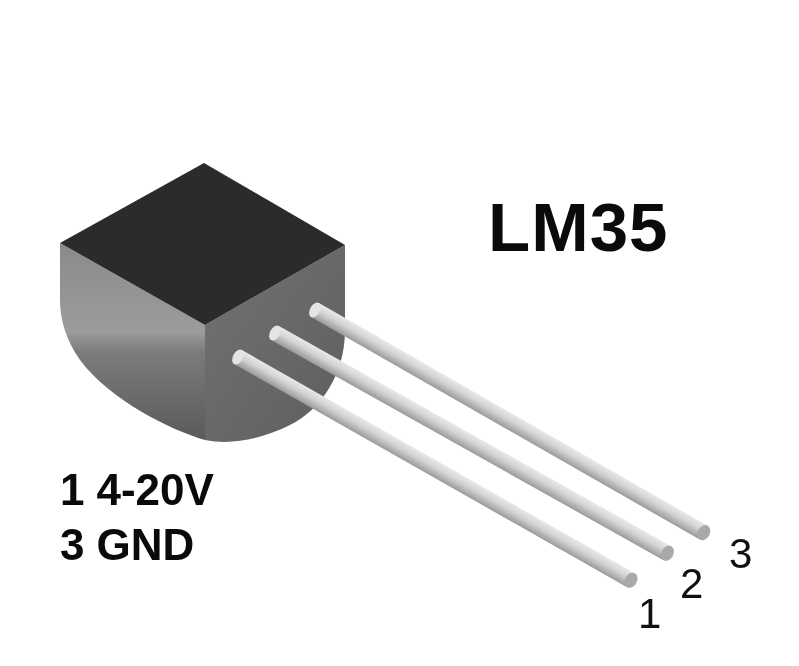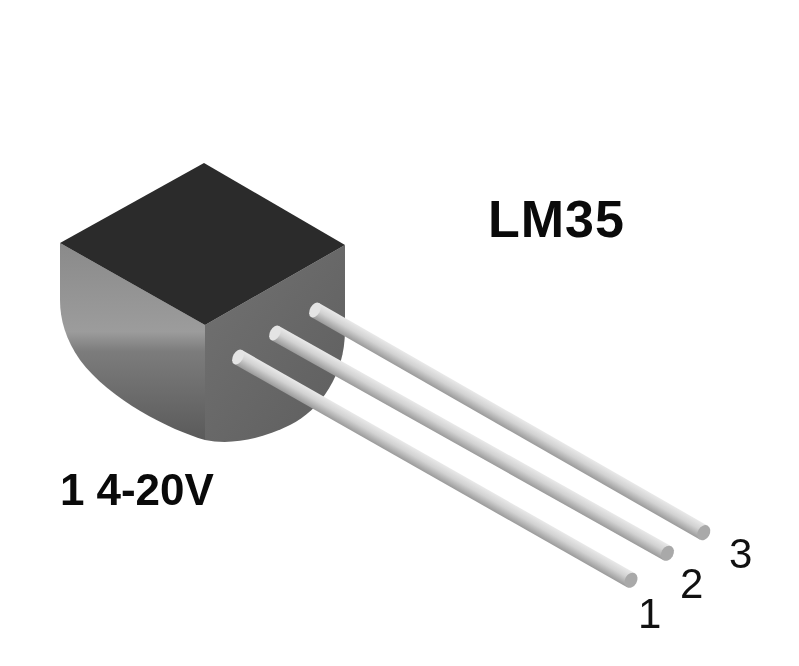--- a/index.html
+++ b/index.html
@@ -1,18 +1,18 @@
 <!DOCTYPE html>
 <html><head>
 <meta charset="utf-8">
 <style>
   html, body { margin: 0; padding: 0; background: #ffffff; }
   body { width: 799px; height: 666px; position: relative; overflow: hidden; font-family: "Liberation Sans", sans-serif; }
   svg { position: absolute; left: 0; top: 0; }
-  .title { position: absolute; left: 488px; top: 193px; font-size: 52px; font-weight: bold; color: #0a0a0a; letter-spacing: 1px; line-height: 1; }
+  .title { position: absolute; left: 488px; top: 193px; font-size: 69px; font-weight: bold; color: #0a0a0a; letter-spacing: 1px; line-height: 1; }
   .pinout { position: absolute; left: 60px; top: 462px; margin: 0; padding: 0; list-style: none; }
   .pinout li { font-size: 44px; font-weight: bold; color: #0a0a0a; line-height: 55px; white-space: nowrap; }
   .pinout li span { margin-right: 12px; }
   .pin-num { position: absolute; font-size: 42px; color: #111; line-height: 1; }
 </style>
 </head>
 <body>
 
 <svg width="799" height="666" viewBox="0 0 799 666">
   <defs>
@@ -53,17 +53,18 @@
     <rect x="0" y="-8" width="452" height="16" fill="url(#pinGrad)"></rect>
     <ellipse cx="0" cy="0" rx="5" ry="8" fill="#e4e4e4"></ellipse>
     <ellipse cx="452" cy="0" rx="6" ry="8" fill="#a9a9a9"></ellipse>
   </g>
 </svg>
 
 <div class="title">LM35</div>
 
 <ul class="pinout">
   <li><span>1</span><span>4-20V</span></li>
+  <li><span>3</span><span>GND</span></li>
 </ul>
 
 <div class="pin-num" style="left:638px; top:593px;">1</div>
 <div class="pin-num" style="left:680px; top:563px;">2</div>
 <div class="pin-num" style="left:729px; top:533px;">3</div>
 
 </body></html>

